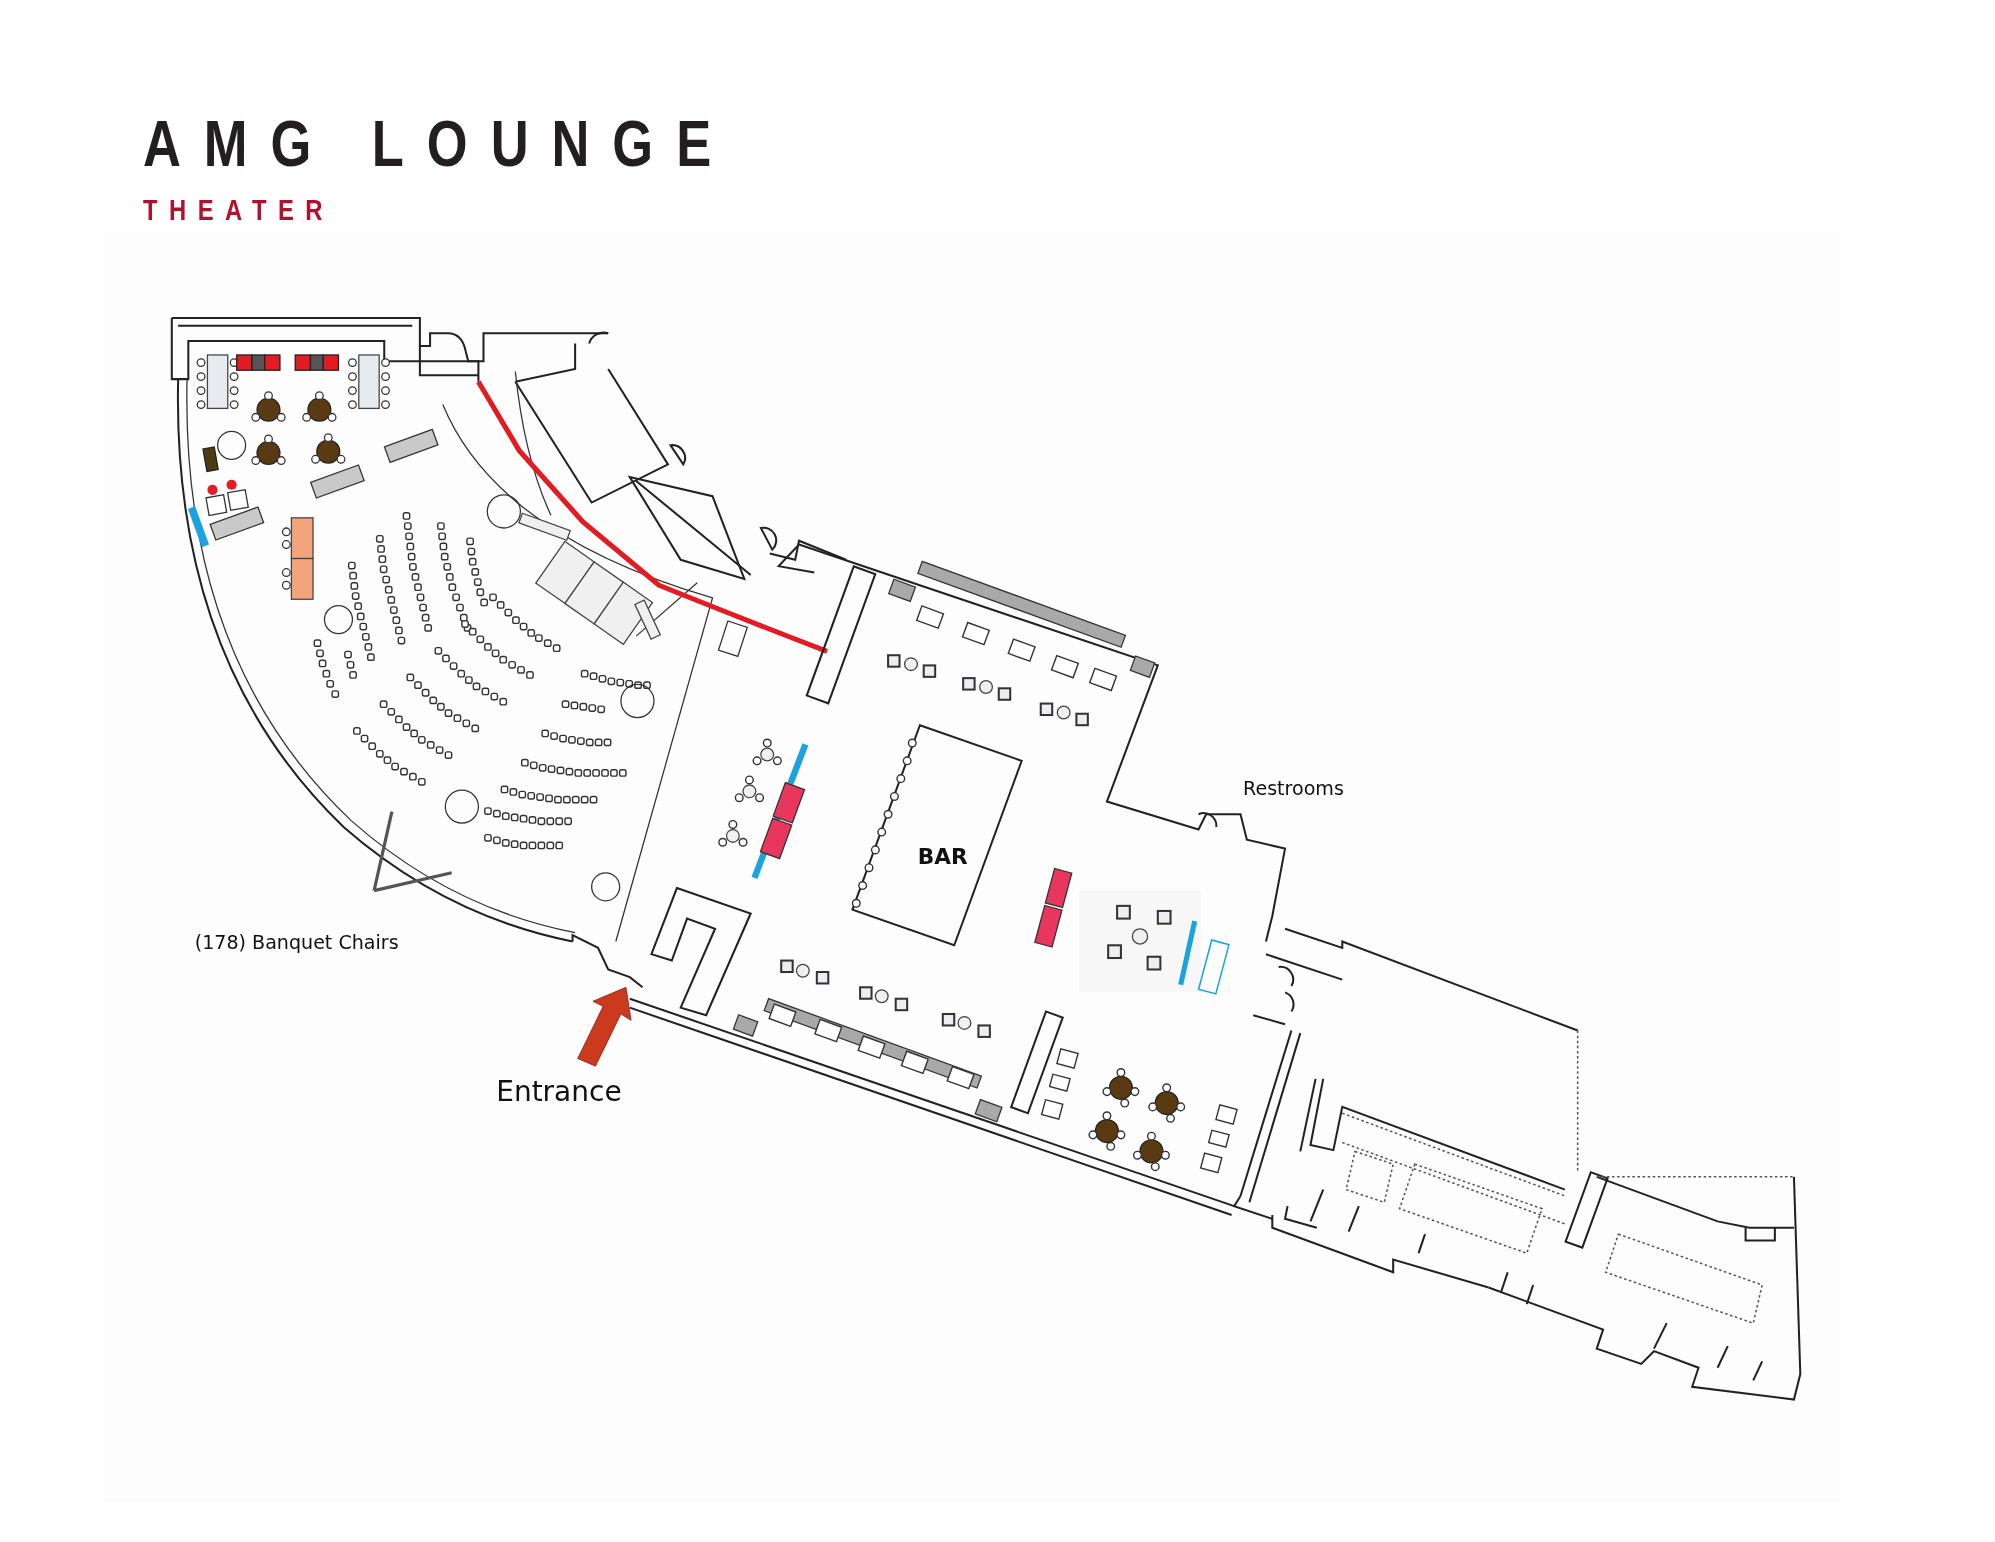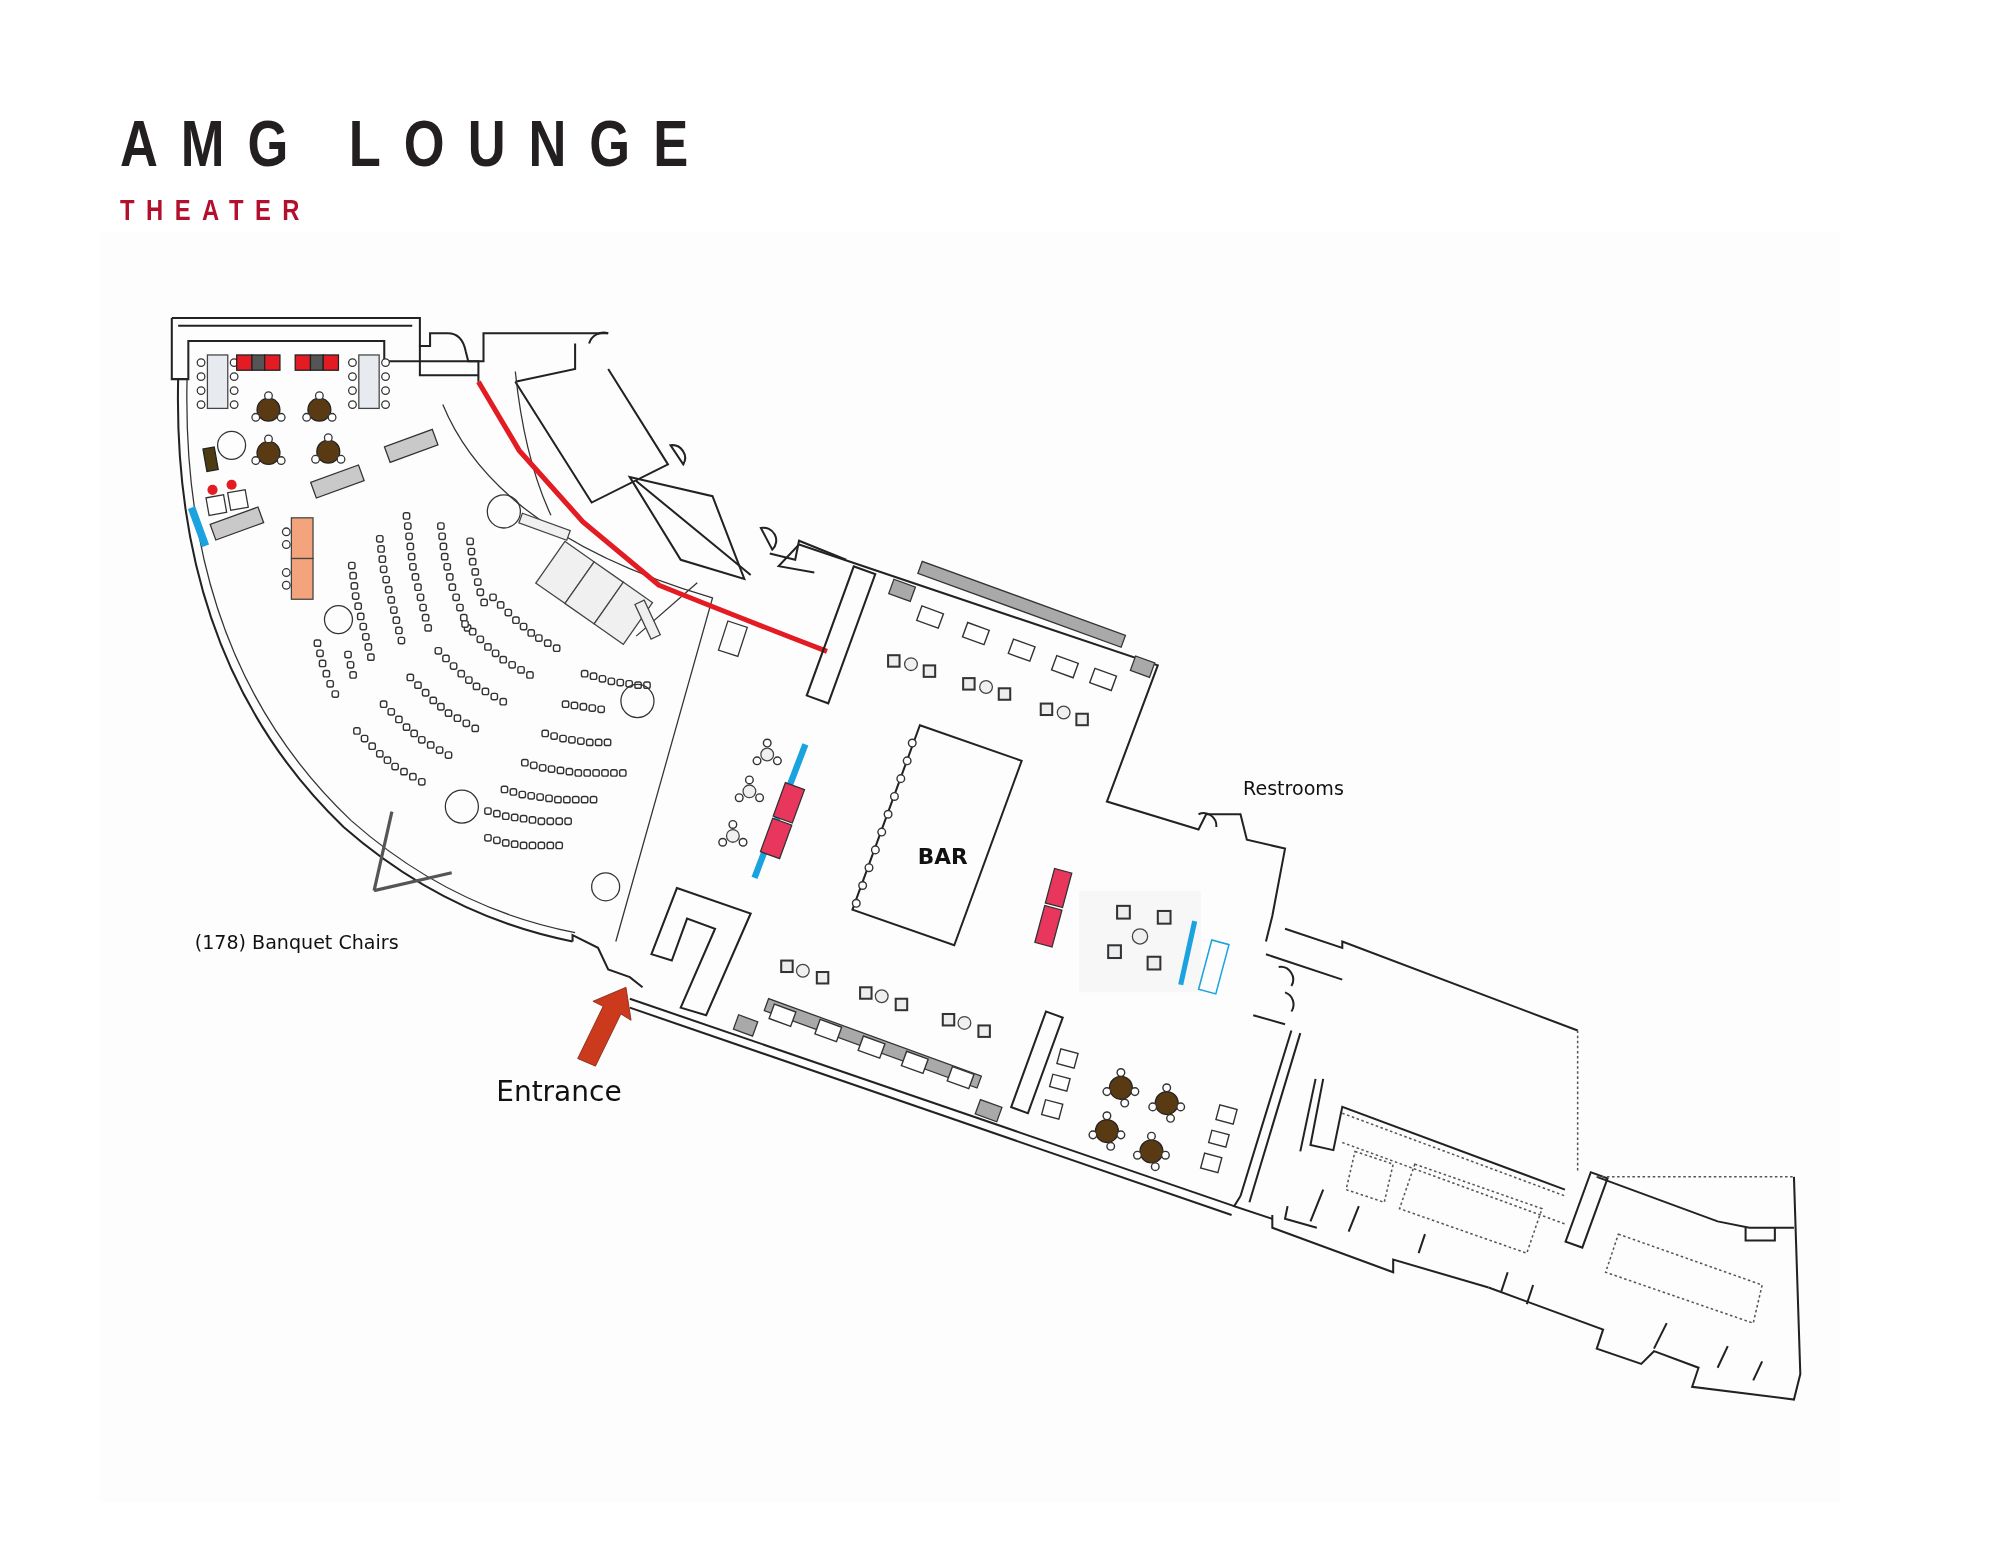--- a/index.html
+++ b/index.html
@@ -1,17 +1,17 @@
 <!DOCTYPE html>
 <html><head>
 <meta charset="utf-8">
 <style>
   html, body { margin:0; padding:0; background:#ffffff; }
   body { width:1995px; height:1542px; position:relative; overflow:hidden; font-family:"DejaVu Sans", sans-serif; }
-  .header { position:absolute; left:120px; top:112px; }
+  .header { position:absolute; left:143px; top:112px; }
   .title { font-family:"Liberation Sans", sans-serif; font-weight:bold; font-size:64px; letter-spacing:28px; color:#231f20; line-height:1; transform:scaleX(0.82); transform-origin:left top; white-space:nowrap; }
   .subtitle { margin-top:20px; font-family:"Liberation Sans", sans-serif; font-weight:bold; font-size:29px; letter-spacing:14px; color:#b2102d; line-height:1; transform:scaleX(0.82); transform-origin:left top; }
   .panel { position:absolute; left:100px; top:232px; width:1740px; height:1270px; background:#fdfdfd; }
   svg.plan { position:absolute; left:0; top:0; width:1995px; height:1542px; }
   .lbl { font-family:"DejaVu Sans", sans-serif; fill:#111; }
   .w { fill:none; stroke:#222; stroke-width:1.6; }
   .wt { fill:none; stroke:#333; stroke-width:1; }
   .dot { fill:none; stroke:#555; stroke-width:1.2; stroke-dasharray:2 2; }
   .chair { fill:#fff; stroke:#333; stroke-width:1.1; }
   .sq { fill:#eceef0; stroke:#333; stroke-width:1.6; }

